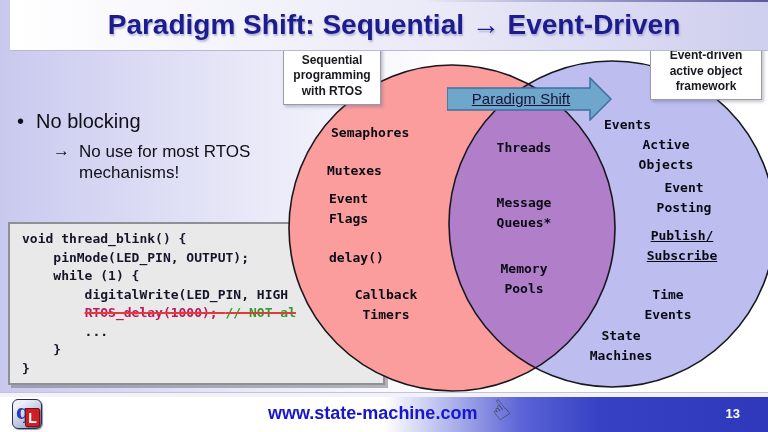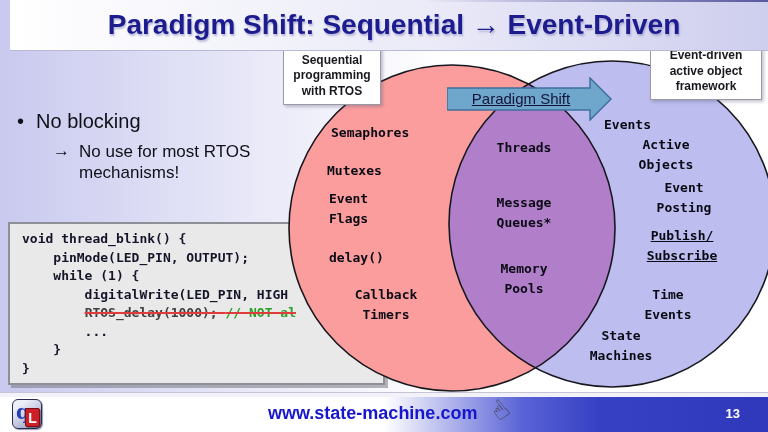--- a/index.html
+++ b/index.html
@@ -31,21 +31,21 @@
   .code-box {
     position:absolute; left:8px; top:222px; width:377px; height:163px; z-index:1;
     background:#e9e9e9; border:2px solid #8f8f98; box-shadow:3px 3px 0 rgba(120,120,130,.55);
     padding:6px 0 0 12px;
   }
   .code-box pre {
     font-family:"DejaVu Sans Mono", monospace; font-weight:bold; font-size:13px;
     line-height:18.5px; color:#15152a; white-space:pre;
   }
   .code-box .cline { display:block; }
-  .strike-red { color:#404040; text-decoration:line-through; text-decoration-color:#e03c3c; text-decoration-thickness:2px; }
+  .strike-red { color:#be185d; text-decoration:line-through; text-decoration-color:#e03c3c; text-decoration-thickness:2px; }
   .strike-green { color:#2ca02c; text-decoration:line-through; text-decoration-color:#e03c3c; text-decoration-thickness:2px; }
   
   .venn-svg { position:absolute; left:0; top:0; z-index:2; }
   .vlabel {
     position:absolute; z-index:3; font-family:"DejaVu Sans Mono", monospace;
     font-weight:bold; font-size:13px; line-height:1.5; color:#0a0a14; white-space:pre-line;
   }
   .vcenter { text-align:center; }
   
   .callout {

